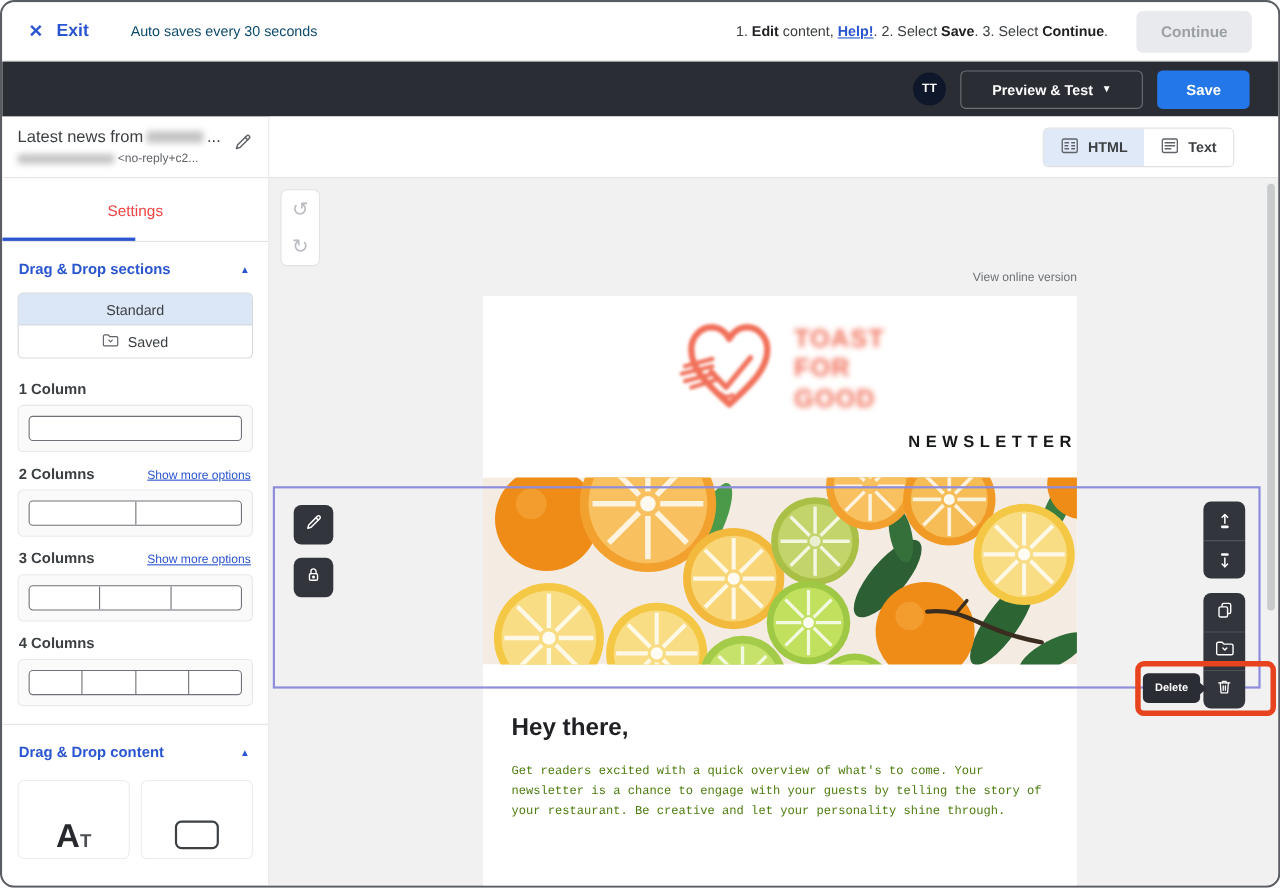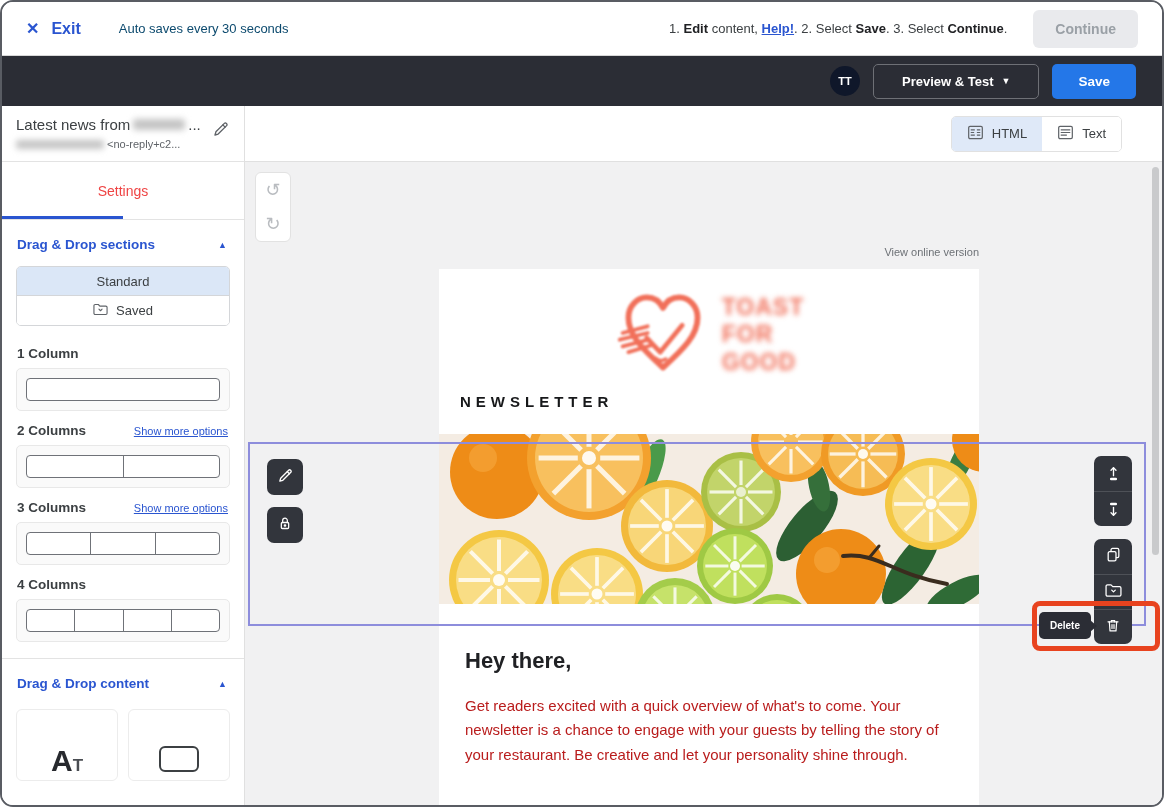--- a/index.html
+++ b/index.html
@@ -81,45 +81,45 @@
   .text-tile-glyph { font-weight:bold; color:#27292e; font-size:30px; line-height:1; }
   .text-tile-t { font-size:17px; font-weight:bold; color:#4a4d52; }
   .button-tile-glyph { width:40px; height:26px; border:2px solid #3c4043; border-radius:6px; margin-bottom:4px; }
 
   
   .canvas { flex:1; display:flex; flex-direction:column; min-width:0; background:#f1f1f2; }
   .canvas-strip { height:56px; flex:0 0 56px; background:#fff; border-bottom:1px solid #e0e0e0;
                   display:flex; align-items:center; justify-content:flex-end; padding-right:40px; }
   .toggle { display:flex; border:1px solid #e1e1e1; border-radius:5px; overflow:hidden; }
   .toggle-half { display:flex; align-items:center; gap:8px; padding:8px 15px; font-size:13px;
-                 font-weight:normal; color:#3c4043; cursor:pointer; background:#fff; }
+                 font-weight:bold; color:#3c4043; cursor:pointer; background:#fff; }
   .toggle-half.active { background:#dfe9f8; }
   .canvas-area { position:relative; flex:1; overflow:hidden; }
 
   .undo-box { position:absolute; left:10px; top:10px; width:36px; background:#fff;
               border:1px solid #e2e2e2; border-radius:6px; display:flex; flex-direction:column; }
   .undo-btn { height:34px; display:flex; align-items:center; justify-content:center;
               color:#b9bcc0; font-size:18px; cursor:pointer; }
 
   .scroll-thumb { position:absolute; right:3px; top:5px; width:7px; height:388px;
                   background:#c9cacc; border-radius:4px; }
 
   .email-wrap { position:absolute; left:194px; top:0; width:540px; }
   .view-online { text-align:right; margin-top:84px; font-size:11px; color:#6d7176; cursor:pointer; }
   .email-body { margin-top:11px; background:#fff; padding-bottom:60px; }
   .logo-row { display:flex; align-items:center; justify-content:center; gap:10px; padding-top:16px;
               height:116px; filter:blur(1.3px); }
   .logo-words { color:#f1705a; font-weight:800; font-size:23px; letter-spacing:1px;
                 line-height:1.2; filter:blur(2.6px); }
-  .newsletter { text-align:left; font-size:15px; font-weight:800; letter-spacing:5px;
+  .newsletter { text-align:right; font-size:15px; font-weight:800; letter-spacing:5px;
                 color:#17181a; margin-top:8px;margin-left:21px; }
   .image-block { margin-top:24px; height:170px; }
   .image-block svg { display:block; width:100%; height:100%; }
   .email-heading { font-size:22px; font-weight:bold; color:#202124; margin:44px 26px 0; }
-  .email-para { font-size:15px; color:#b91c1c; line-height:1.62; margin:20px 26px 0; }
+  .email-para { font-size:11px; color:#4d7c0f; line-height:1.62; margin:20px 26px 0;font-family:Liberation Mono, monospace; }
 
   .selection-outline { position:absolute; left:3px; top:280px; width:898px; height:184px;
                        border:2px solid #8d8ddc; pointer-events:none; }
   .dark-btn { position:absolute; width:36px; height:36px; background:#32353c; border-radius:7px;
               display:flex; align-items:center; justify-content:center; cursor:pointer; }
   .edit-btn { left:22px; top:297px; }
   .lock-btn { left:22px; top:345px; }
   .tool-group { position:absolute; left:849px; width:38px; background:#32353c; border-radius:7px;
                 display:flex; flex-direction:column; overflow:hidden; }
   .tg1 { top:294px; }

